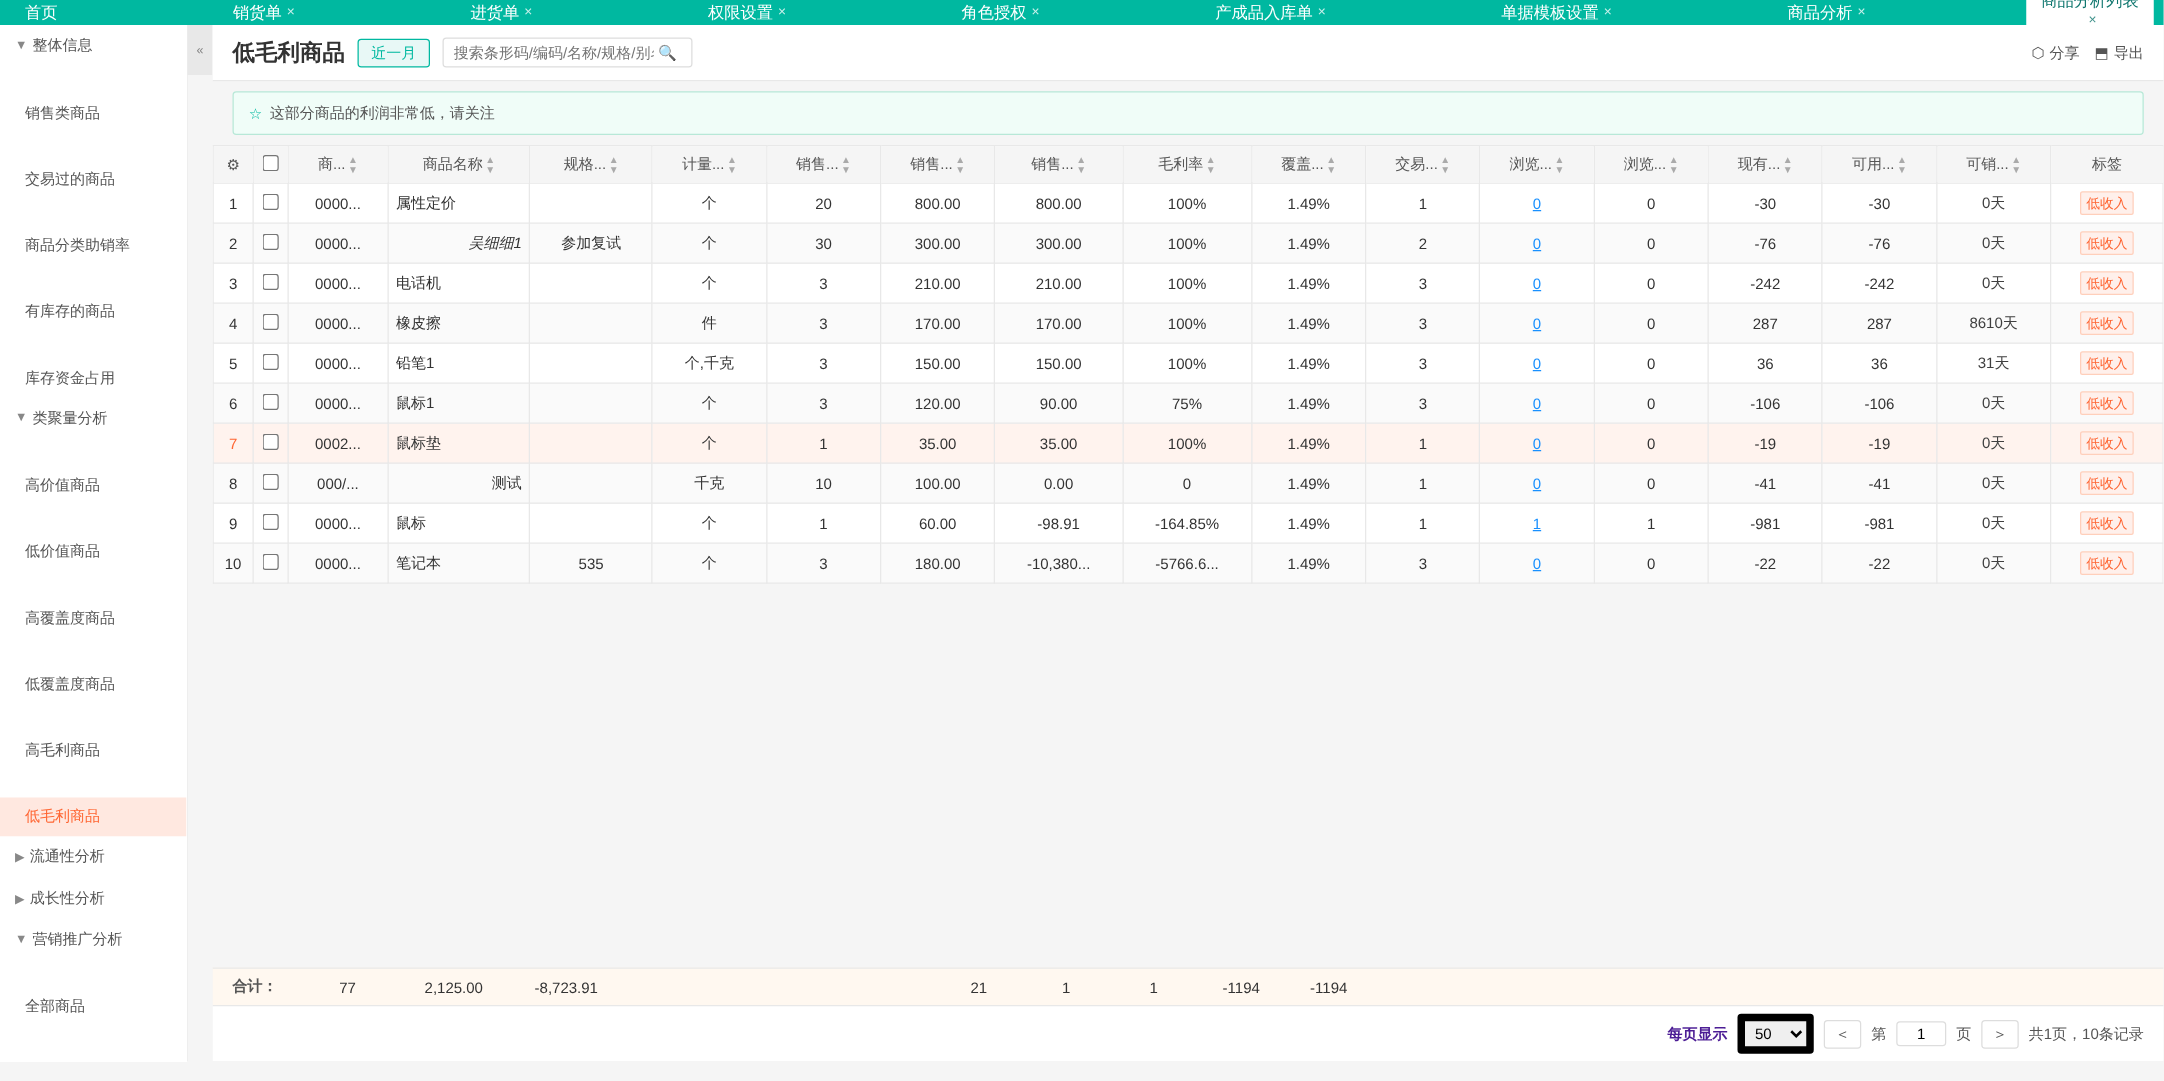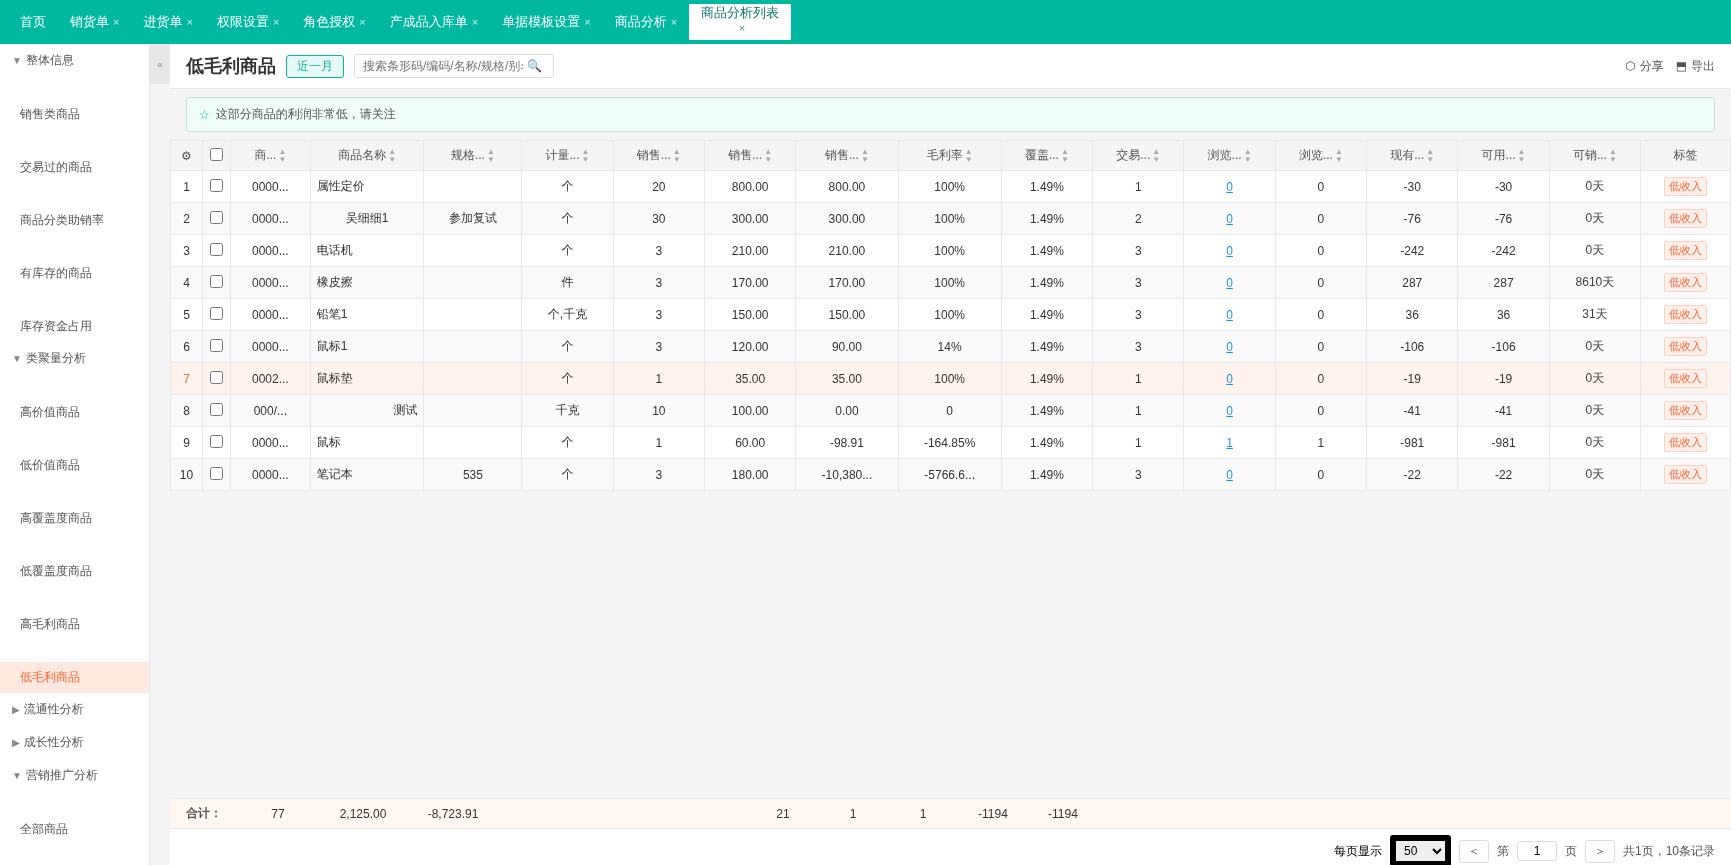--- a/index.html
+++ b/index.html
@@ -3,23 +3,24 @@
   <meta charset="utf-8">
   <style>
     * { box-sizing: border-box; margin: 0; padding: 0; }
     body { font-family: 'Microsoft YaHei', Arial, sans-serif; font-size: 12px; background: #f5f5f5; color: #333; }
 
     
     .top-nav {
       background: #00b8a0;
       display: flex;
       align-items: center;
-      height: 44px;
+      height: 20px;
       padding: 0 8px;
       gap: 0;
+      justify-content: space-between;
     }
     .nav-item {
       color: #fff;
       padding: 0 12px;
       height: 36px;
       display: flex;
       align-items: center;
       cursor: pointer;
       font-size: 13px;
       white-space: nowrap;
@@ -234,21 +235,21 @@
     .pagination-bar {
       background: #fff;
       border-top: 1px solid #e8e8e8;
       padding: 6px 16px;
       display: flex;
       align-items: center;
       justify-content: flex-end;
       gap: 8px;
       font-size: 12px;
     }
-    .page-size-label { color: #000000; }
+    .page-size-label { color: #4c1d95; font-weight: bold; }
     .page-size-select {
       border: 6px solid #000000;
       border-radius: 3px;
       padding: 2px 4px;
       font-size: 12px;
     }
     .page-nav-btn {
       border: 1px solid #ddd;
       background: #fff;
       padding: 2px 8px;
@@ -552,21 +553,21 @@
     <td>0</td>
     <td>-30</td>
     <td>-30</td>
     <td class="text-orange">0天</td>
     <td><span class="tag-badge">低收入</span></td>
   </tr>
             <tr>
     <td style="color:#333">2</td>
     <td class="checkbox-cell"><input type="checkbox" style=""></td>
     <td>0000...</td>
-    <td style="text-align:center;">吴细细1</td>
+    <td style="text-align:right;font-style:italic;">吴细细1</td>
     <td>参加复试</td>
     <td>个</td>
     <td>30</td>
     <td>300.00</td>
     <td>300.00</td>
     <td>100%</td>
     <td>1.49%</td>
     <td>2</td>
     <td class="text-link">0</td>
     <td>0</td>
@@ -638,21 +639,21 @@
             <tr>
     <td style="color:#333">6</td>
     <td class="checkbox-cell"><input type="checkbox" style=""></td>
     <td>0000...</td>
     <td style="text-align:left;">鼠标1</td>
     <td></td>
     <td>个</td>
     <td>3</td>
     <td>120.00</td>
     <td>90.00</td>
-    <td>14%</td>
+    <td>75%</td>
     <td>1.49%</td>
     <td>3</td>
     <td class="text-link">0</td>
     <td>0</td>
     <td>-106</td>
     <td>-106</td>
     <td class="text-orange">0天</td>
     <td><span class="tag-badge">低收入</span></td>
   </tr>
             <tr class="highlighted">

